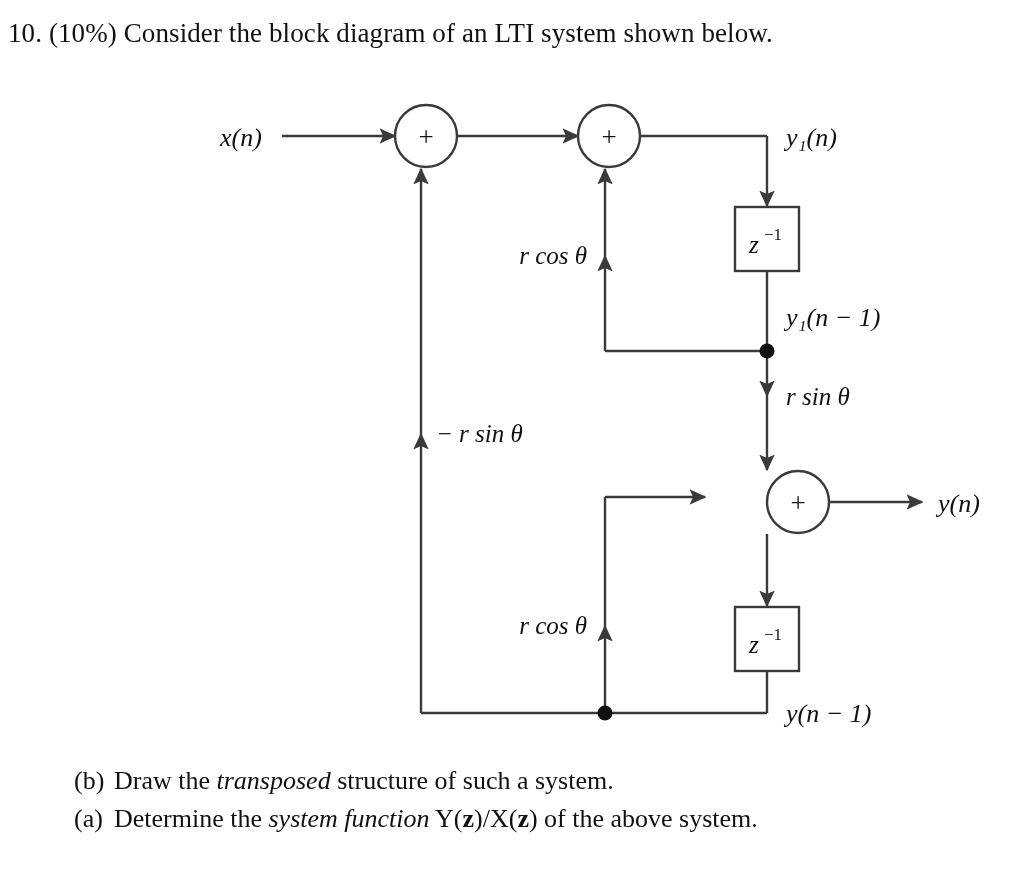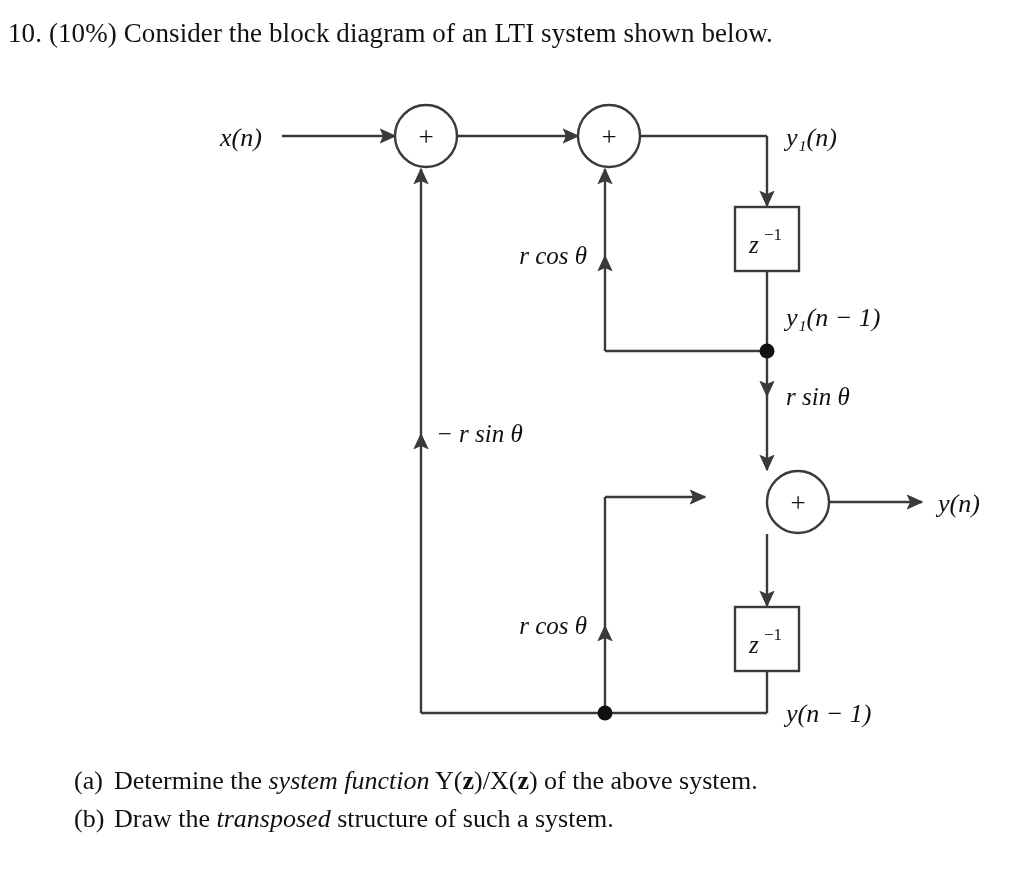--- a/index.html
+++ b/index.html
@@ -154,20 +154,20 @@
       <text class="lbl-gain ital" x="436" y="376">− r sin θ</text>
 
       <text class="lbl-gain ital" x="786" y="339">r sin θ</text>
 
       <text class="lbl-gain ital" x="587" y="568" text-anchor="end">r cos θ</text>
     </svg>
   </div>
 
   <div class="subparts">
     <div class="subpart">
-      <span class="marker">(a)</span><span>Determine the </span><span class="ital">system function</span><span> Y(</span><span class="bold-z">z</span><span>)/X(</span><span class="bold-z">z</span><span>) of the above system.</span>
+      <span class="marker">(b)</span><span>Draw the </span><span class="ital">transposed</span><span> structure of such a system.</span>
     </div>
     <div class="subpart">
-      <span class="marker">(b)</span><span>Draw the </span><span class="ital">transposed</span><span> structure of such a system.</span>
+      <span class="marker">(a)</span><span>Determine the </span><span class="ital">system function</span><span> Y(</span><span class="bold-z">z</span><span>)/X(</span><span class="bold-z">z</span><span>) of the above system.</span>
     </div>
   </div>
 
 </div>
 
 </body></html>

